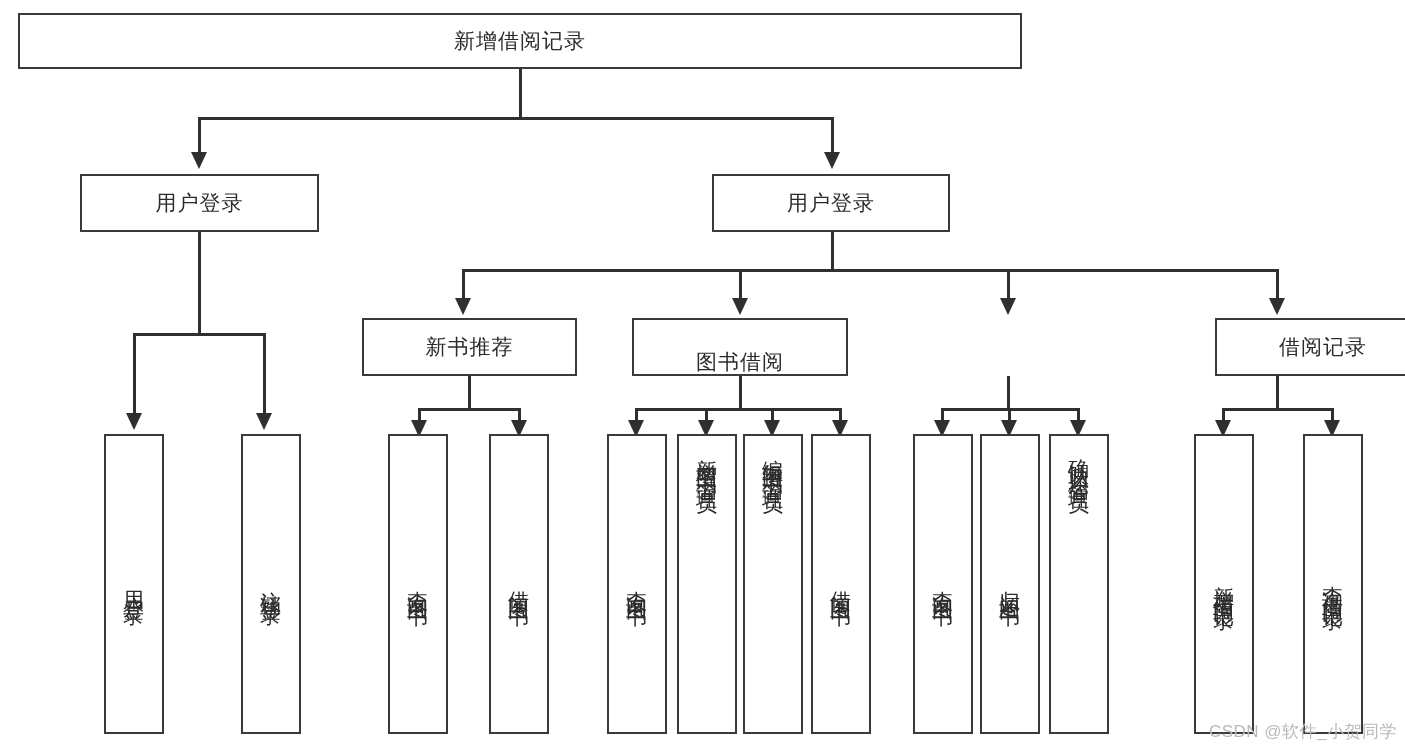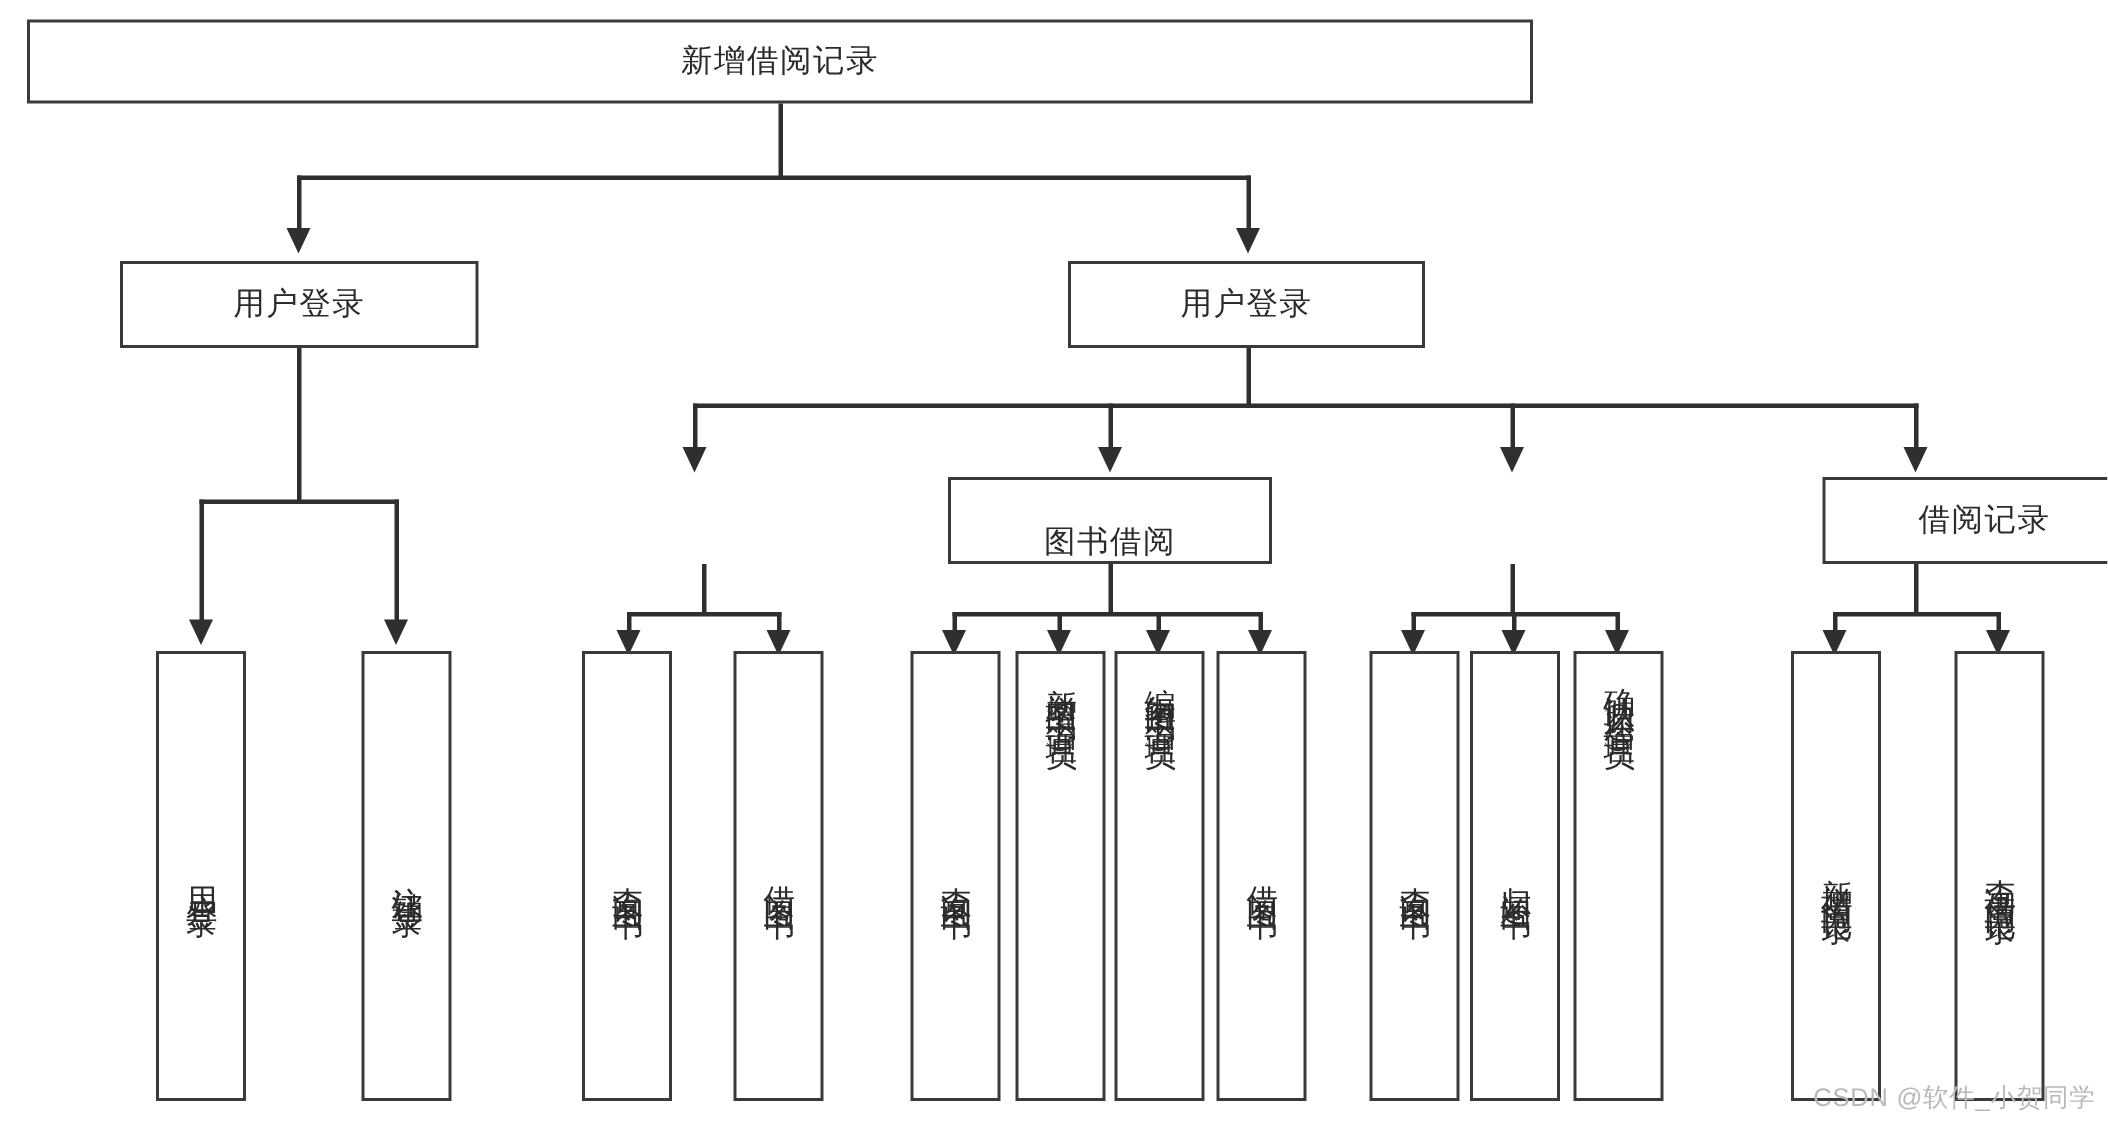--- a/index.html
+++ b/index.html
@@ -96,20 +96,23 @@
   <div class="hline" style="left:462px;top:269px;width:817px;height:3px;"></div>
   <div class="vline" style="left:462px;top:269px;width:3px;height:31px;"></div>
   <div class="arrow" style="left:455px;top:298px;"></div>
   <div class="vline" style="left:739px;top:269px;width:3px;height:31px;"></div>
   <div class="arrow" style="left:732px;top:298px;"></div>
   <div class="vline" style="left:1007px;top:269px;width:3px;height:31px;"></div>
   <div class="arrow" style="left:1000px;top:298px;"></div>
   <div class="vline" style="left:1276px;top:269px;width:3px;height:31px;"></div>
   <div class="arrow" style="left:1269px;top:298px;"></div>
 
+  <div class="node" style="left:362px;top:318px;width:215px;height:58px;">
+    <span class="lbl">新书推荐</span>
+  </div>
   <div class="node" style="left:632px;top:318px;width:216px;height:58px;align-items:flex-end;">
     <span class="lbl">图书借阅</span>
   </div>
   <div class="node" style="left:1215px;top:318px;width:216px;height:58px;">
     <span class="lbl">借阅记录</span>
   </div>
 
   <div class="vline" style="left:468px;top:376px;width:3px;height:34px;"></div>
   <div class="hline" style="left:418px;top:408px;width:103px;height:3px;"></div>
   <div class="vline" style="left:418px;top:408px;width:3px;height:15px;"></div>

